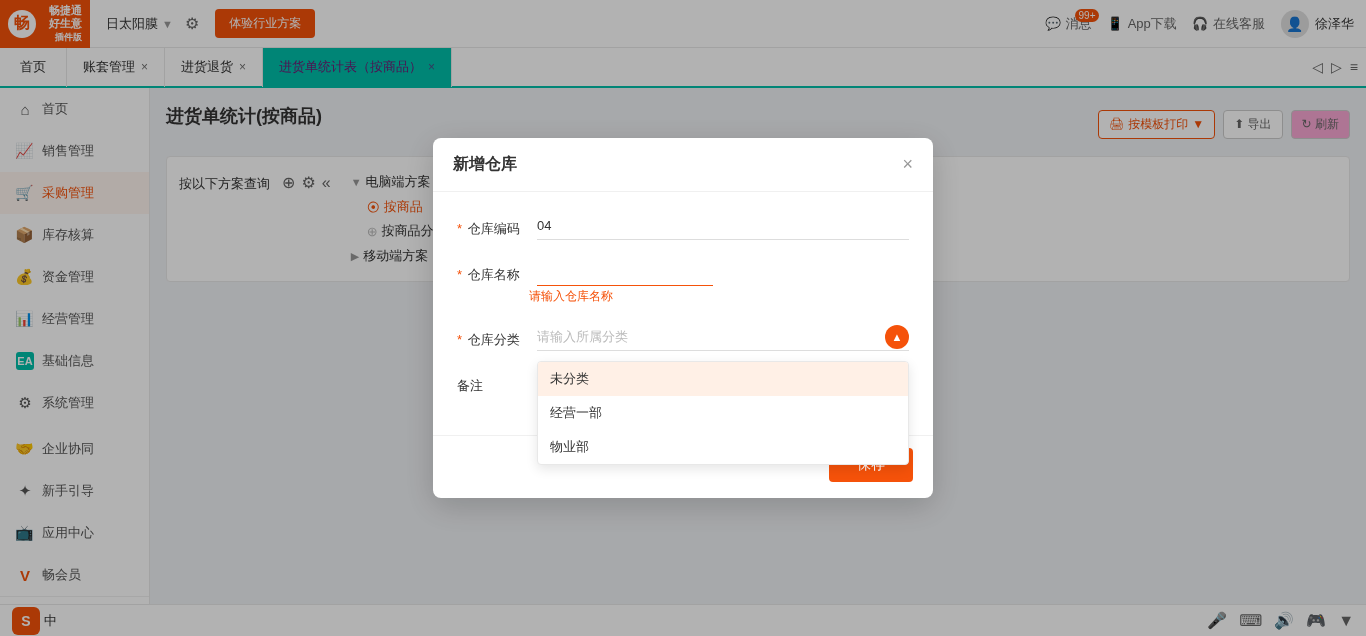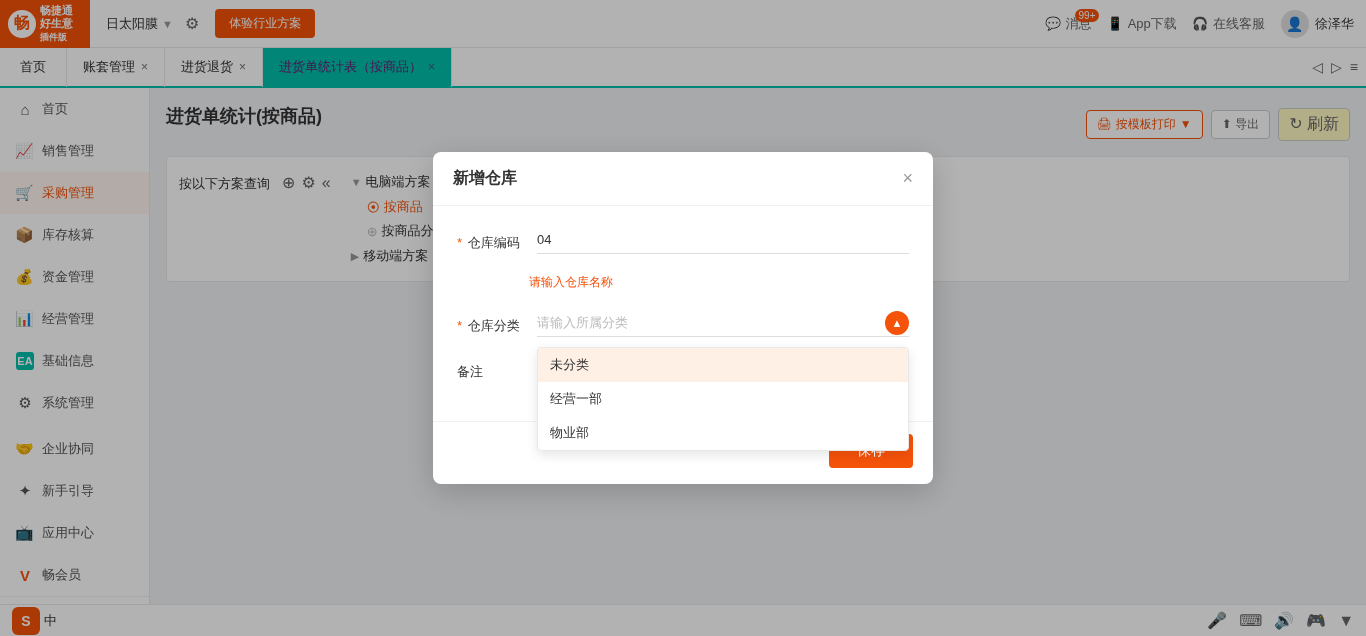--- a/index.html
+++ b/index.html
@@ -41,20 +41,21 @@
       color: #f5520a;
       font-weight: bold;
       font-size: 16px;
       margin-right: 4px;
       flex-shrink: 0;
     }
     .topbar-logo .logo-text {
       font-size: 11px;
       line-height: 1.2;
       color: #fff;
+      text-align: right;
     }
     .topbar-store {
       display: flex;
       align-items: center;
       margin-left: 16px;
       color: #333;
       font-size: 13px;
       cursor: pointer;
     }
     .topbar-store .arrow { margin-left: 4px; color: #999; font-size: 11px; }
@@ -247,24 +248,24 @@
       color: #666;
       background: #fff;
       border-radius: 4px;
       padding: 5px 10px;
       font-size: 12px;
       cursor: pointer;
     }
     .btn-refresh {
       border: 1px solid #ccc;
       color: #666;
-      background: #fef9c3;
+      background: #f9a8d4;
       border-radius: 4px;
       padding: 5px 10px;
-      font-size: 16px;
+      font-size: 12px;
       cursor: pointer;
     }
 
     
     .filter-panel {
       display: flex;
       align-items: flex-start;
       gap: 12px;
       background: #fff;
       padding: 12px;
@@ -722,20 +723,27 @@
 
       <div class="form-row">
         <div class="form-label">
           <span class="required-star">*</span>
           <span>仓库编码</span>
         </div>
         <input class="form-input" type="text" value="04" style="">
       </div>
 
       <div class="form-row" style="flex-direction:column;">
+        <div style="display:flex;align-items:flex-start;">
+          <div class="form-label">
+            <span class="required-star">*</span>
+            <span>仓库名称</span>
+          </div>
+          <input class="form-input error" type="text" placeholder="" style="">
+        </div>
         <div style="margin-left:72px;color:#f5520a;font-size:12px;margin-top:2px;">请输入仓库名称</div>
       </div>
 
       <div class="form-row">
         <div class="form-label">
           <span class="required-star">*</span>
           <span>仓库分类</span>
         </div>
         <div class="dropdown-wrapper">
           <input class="dropdown-input" type="text" placeholder="请输入所属分类" style="">

